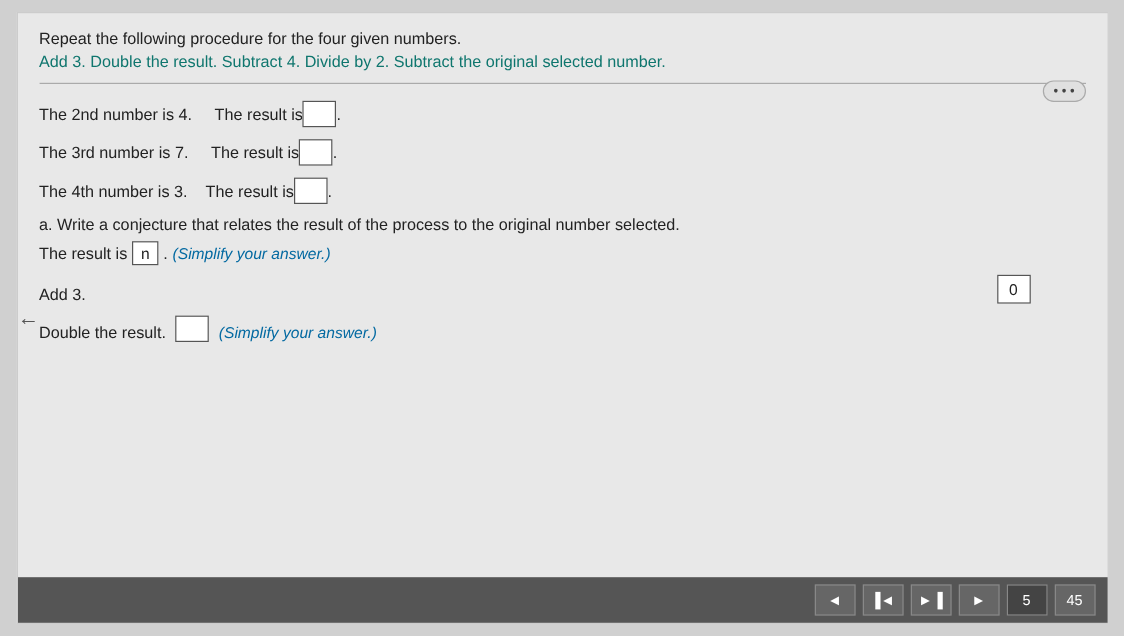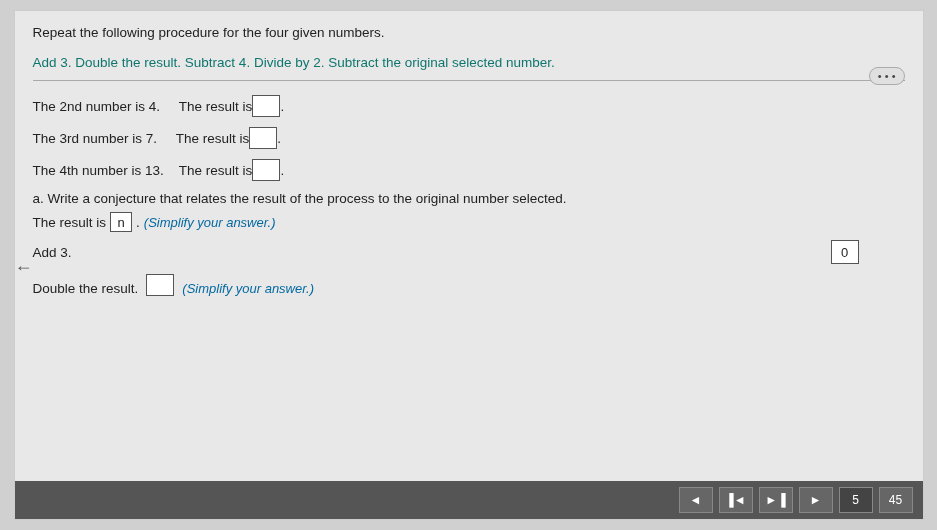--- a/index.html
+++ b/index.html
@@ -17,21 +17,21 @@
       background: #e8e8e8;
       width: 910px;
       min-height: 510px;
       border: 1px solid #ccc;
       padding: 14px 18px 10px 18px;
       position: relative;
     }
     .header-text {
       font-size: 13.5px;
       color: #222;
-      margin-bottom: 15px;
+      margin-bottom: 4px;
     }
     .procedure-text {
       font-size: 13.5px;
       color: #0f766e;
       margin-bottom: 10px;
     }
     .divider {
       border: none;
       border-top: 1px solid #aaa;
       margin-bottom: 14px;
@@ -95,21 +95,21 @@
       font-style: italic;
     }
     .part-b-text {
       font-size: 13.5px;
       color: #222;
       margin-bottom: 10px;
       margin-top: 4px;
     }
     .add-row {
       display: flex;
-      align-items: center;
+      align-items: flex-end;
       margin-bottom: 10px;
       font-size: 13.5px;
       color: #222;
       justify-content: space-between;
     }
     .add-row-left {
       font-size: 13.5px;
       color: #222;
     }
     .add-row-right {
@@ -197,21 +197,21 @@
 
   <div class="row">
     <span>The 3rd number is 7.</span>
     <span>&nbsp;&nbsp;&nbsp;&nbsp;&nbsp;</span>
     <span>The result is</span>
     <div class="input-box"></div>
     <span>.</span>
   </div>
 
   <div class="row">
-    <span>The 4th number is 13.</span>
+    <span>The 4th number is 3.</span>
     <span>&nbsp;&nbsp;&nbsp;&nbsp;</span>
     <span>The result is</span>
     <div class="input-box"></div>
     <span>.</span>
   </div>
 
   <div class="section-label">a. Write a conjecture that relates the result of the process to the original number selected.</div>
 
   <div class="conjecture-row">
     <span>The result is</span>

